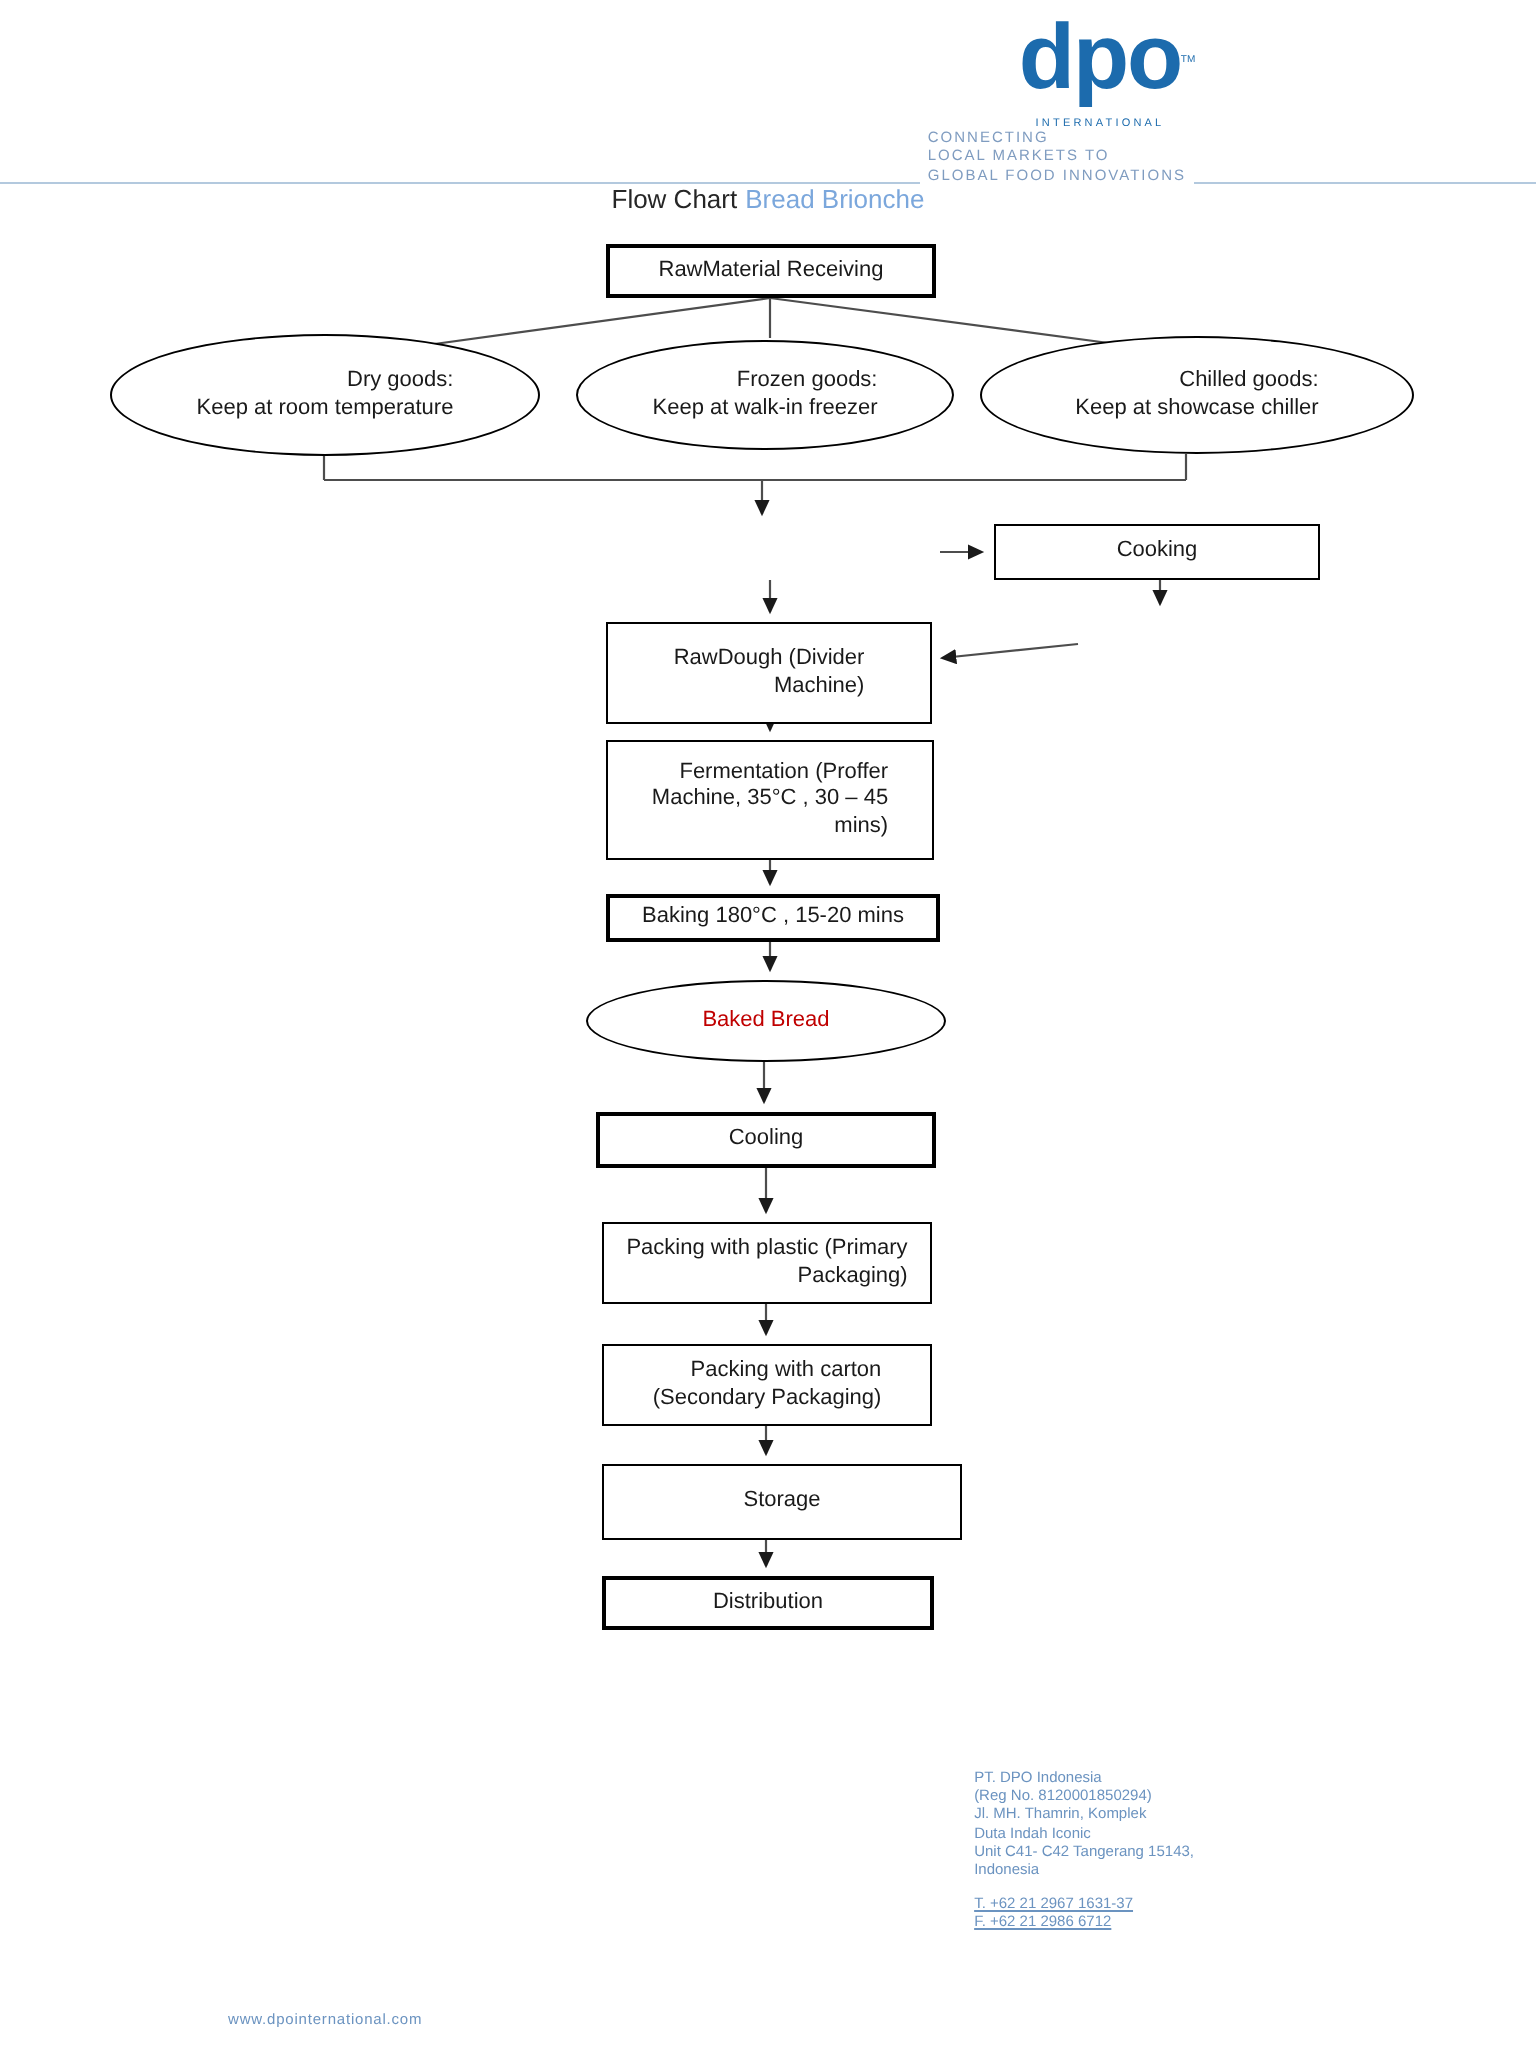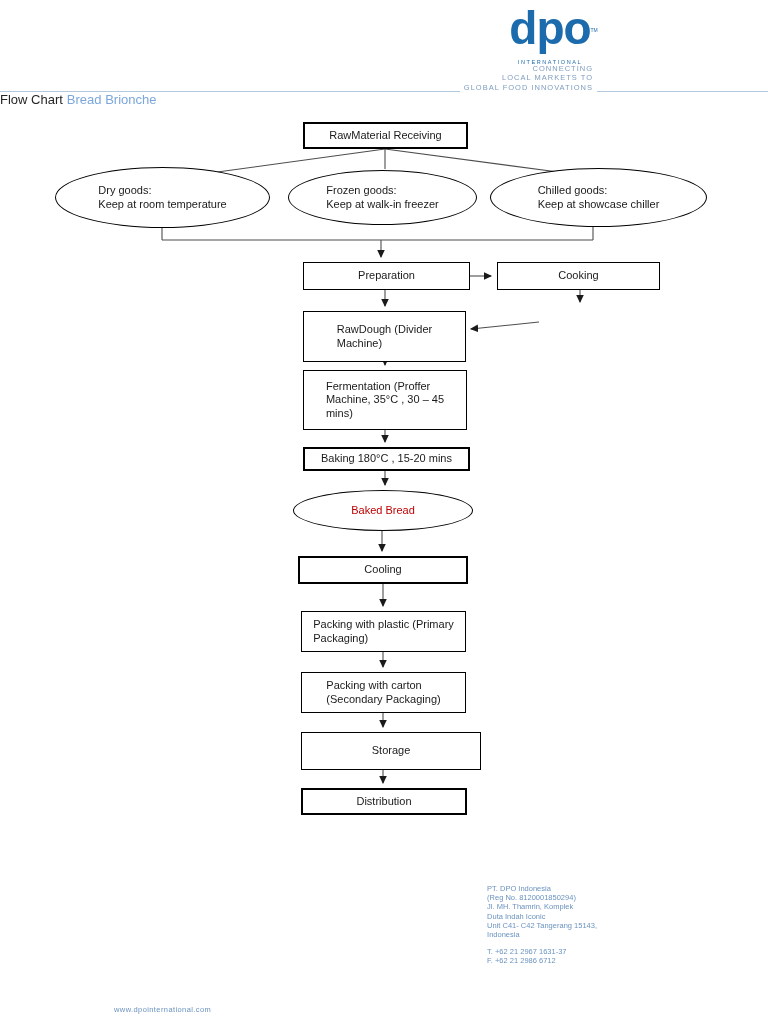--- a/index.html
+++ b/index.html
@@ -13,45 +13,45 @@
   .logo-text{
     font-size:46px;font-weight:700;color:#1c6bad;line-height:44px;letter-spacing:-1px;
     display:inline-block;position:relative;
   }
   .logo-tm{position:absolute;right:-7px;top:2px;font-size:5px;font-weight:400;letter-spacing:0;color:#1c6bad;}
   .logo-sub{
     display:inline-block;font-size:5.5px;letter-spacing:1.6px;color:#1c6bad;
     border-bottom:2px solid #f5a623;padding-bottom:1px;margin-top:-2px;
   }
   .tagline{
-    position:absolute;right:171px;top:64px;text-align:right;
+    position:absolute;right:171px;top:64px;text-align:left;
     font-size:7.5px;letter-spacing:1px;color:#7f9cc0;line-height:9.4px;
     background:#ffffff;padding:0 4px;z-index:2;
   }
   
-  .title{position:absolute;left:0;top:92px;width:768px;text-align:left;font-size:13px;color:#262626;}
+  .title{position:absolute;left:0;top:92px;width:768px;text-align:center;font-size:13px;color:#262626;}
   .title .hl{color:#7ba7dc;margin-left:4px;}
   
   .node{
     position:absolute;display:flex;align-items:center;justify-content:center;
-    text-align:left;font-size:11px;line-height:13.5px;white-space:pre-line;
+    text-align:right;font-size:11px;line-height:13.5px;white-space:pre-line;
     background:#ffffff;box-sizing:border-box;z-index:1;
   }
   .rect{border:1.3px solid #000;}
   .rect.thick{border-width:2px;}
   .ellipse{border:1.5px solid #000;border-radius:50%;}
   .red-label{color:#c00000;}
   
   .connectors{position:absolute;left:0;top:0;z-index:0;}
   
   .footer-address{
     position:absolute;right:171px;top:884px;
     font-size:7.5px;line-height:9.2px;color:#6b93c0;
   }
-  .footer-phones{margin-top:8px;}
+  .footer-phones{margin-top:8px;text-decoration:underline;}
   .site-link{
     position:absolute;left:114px;top:1005px;font-size:7.5px;letter-spacing:.4px;
     color:#6b93c0;text-decoration:none;
   }
 </style>
 </head>
 <body>
 
 <div class="page">
 
@@ -119,21 +119,20 @@
 
   <div class="node ellipse" style="left:55px;top:167px;width:215px;height:61px">Dry goods:
 Keep at room temperature</div>
 
   <div class="node ellipse" style="left:288px;top:170px;width:189px;height:55px">Frozen goods:
 Keep at walk-in freezer</div>
 
   <div class="node ellipse" style="left:490px;top:168px;width:217px;height:59px">Chilled goods:
 Keep at showcase chiller</div>
 
-  <div class="node rect" style="left:303px;top:262px;width:167px;height:28px">Preparation</div>
 
   <div class="node rect" style="left:497px;top:262px;width:163px;height:28px">Cooking</div>
 
   <div class="node rect" style="left:303px;top:311px;width:163px;height:51px">RawDough (Divider
 Machine)</div>
 
 
   <div class="node rect" style="left:303px;top:370px;width:164px;height:60px">Fermentation (Proffer
 Machine, 35°C , 30 – 45
 mins)</div>

